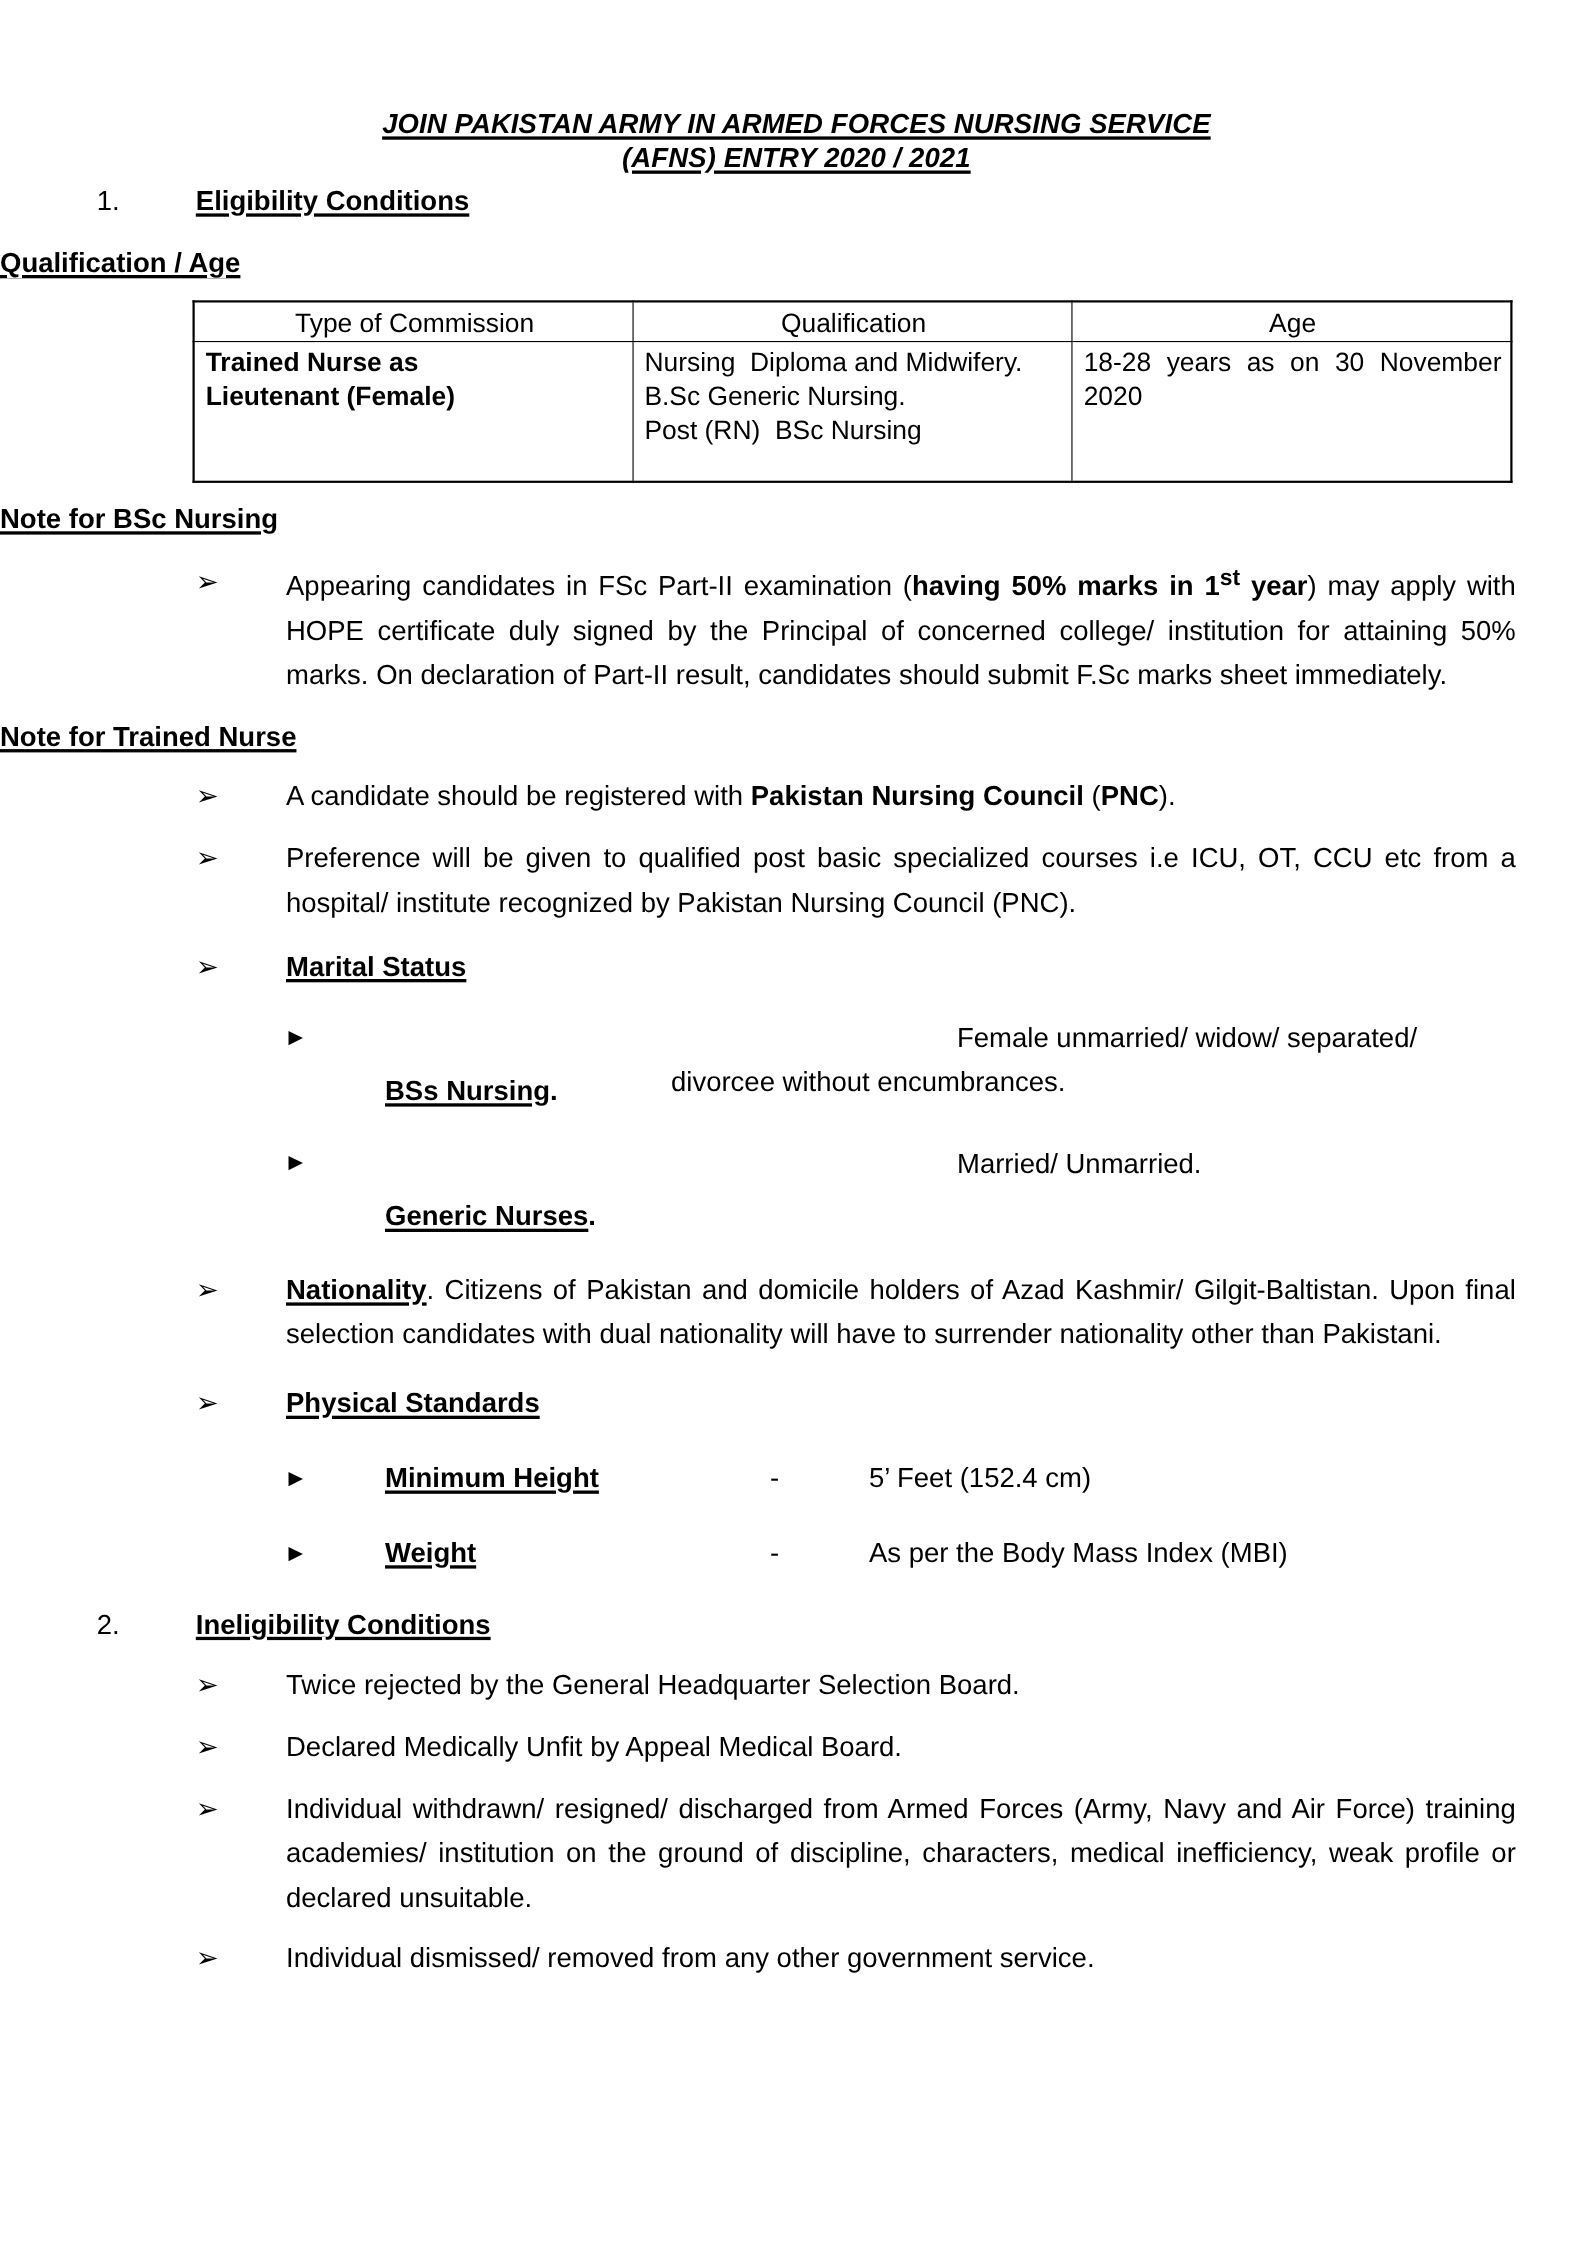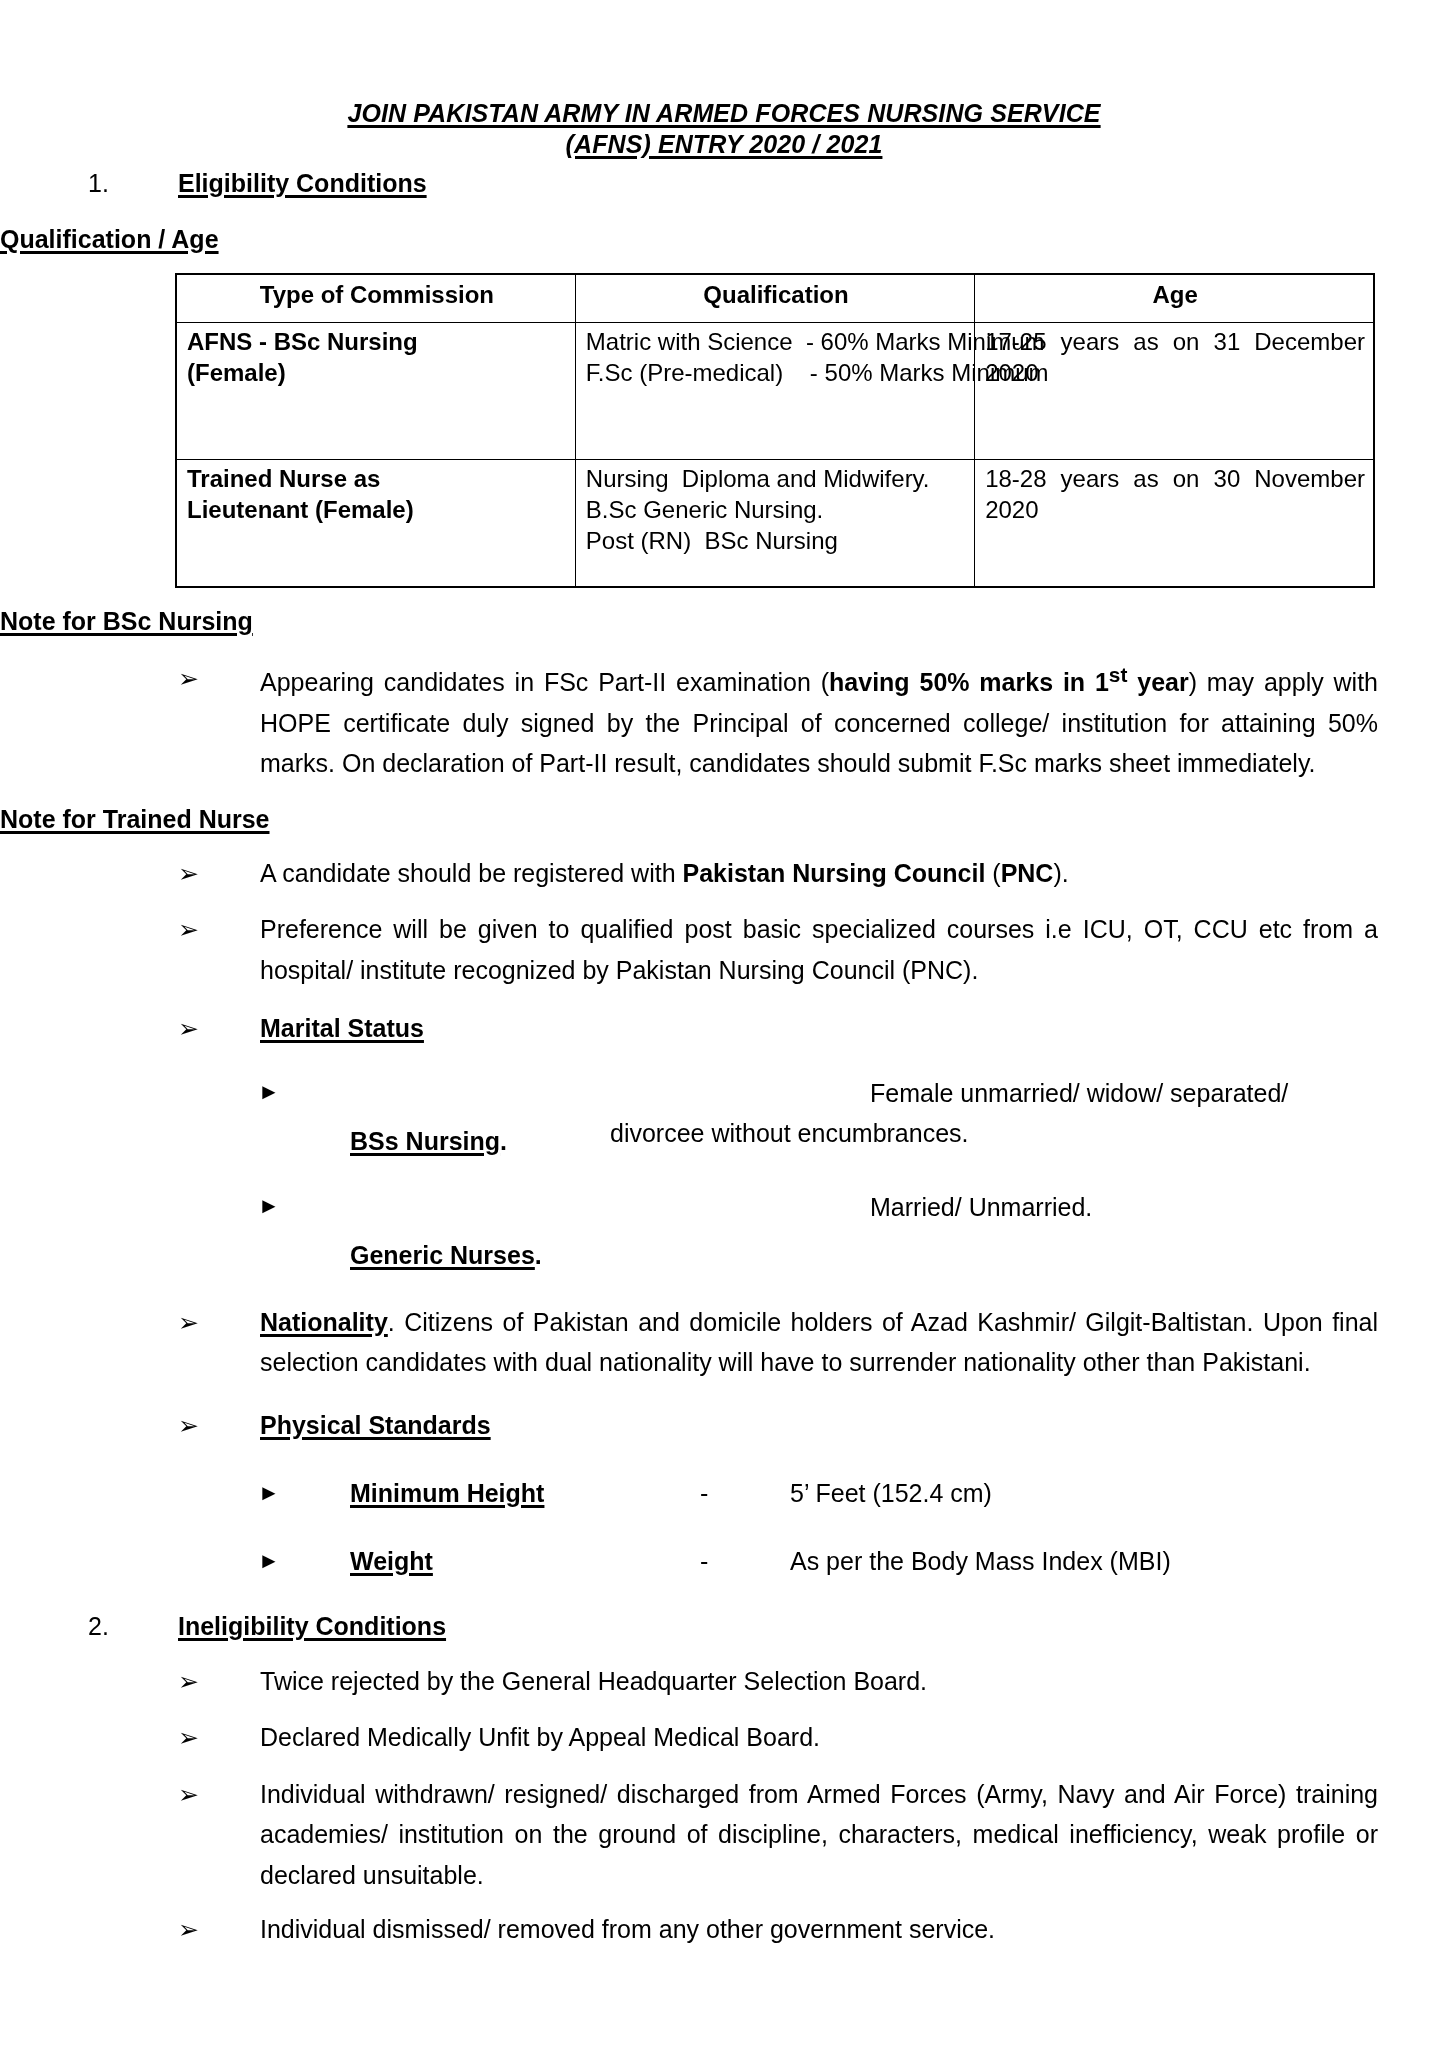--- a/index.html
+++ b/index.html
@@ -91,23 +91,23 @@
     border: 1.5px solid #000;
     vertical-align: top;
     padding: 4px 8px 4px 10px;
     font-size: 24px;
     line-height: 1.28;
     font-weight: normal;
     text-align: left;
   }
   table.qual thead th {
     text-align: center;
-    font-weight: bold;
+    font-weight: normal;
     padding-top: 5px;
-    padding-bottom: 12px;
+    padding-bottom: 0;
   }
   table.qual td.c1 { font-weight: bold; width: 330px; }
   table.qual td.c2 { width: 613px; }
   table.qual td.c3 { width: 255px; text-align: justify; text-align-last: left; }
   .row1 td { height: 128px; }
   .row2 td { height: 118px; }
 
   .qline { white-space: pre; }
 
   
@@ -220,31 +220,20 @@
   <div class="tbl-wrap">
     <table class="qual">
       <thead>
         <tr>
           <th class="c1">Type of Commission</th>
           <th class="c2">Qualification</th>
           <th class="c3" style="text-align:center">Age</th>
         </tr>
       </thead>
       <tbody>
-        <tr class="row1">
-          <td class="c1">
-            <span class="qline">AFNS - BSc Nursing</span><br>
-            <span class="qline">(Female)</span>
-          </td>
-          <td class="c2">
-            <span class="qline">Matric with Science  - 60% Marks Minimum</span><br>
-            <span class="qline">F.Sc (Pre-medical)    - 50% Marks Minimum</span>
-          </td>
-          <td class="c3">17-25 years as on 31 December 2020</td>
-        </tr>
         <tr class="row2">
           <td class="c1">
             <span class="qline">Trained Nurse as</span><br>
             <span class="qline">Lieutenant (Female)</span>
           </td>
           <td class="c2">
             <span class="qline">Nursing  Diploma and Midwifery.</span><br>
             <span class="qline">B.Sc Generic Nursing.</span><br>
             <span class="qline">Post (RN)  BSc Nursing</span>
           </td>

